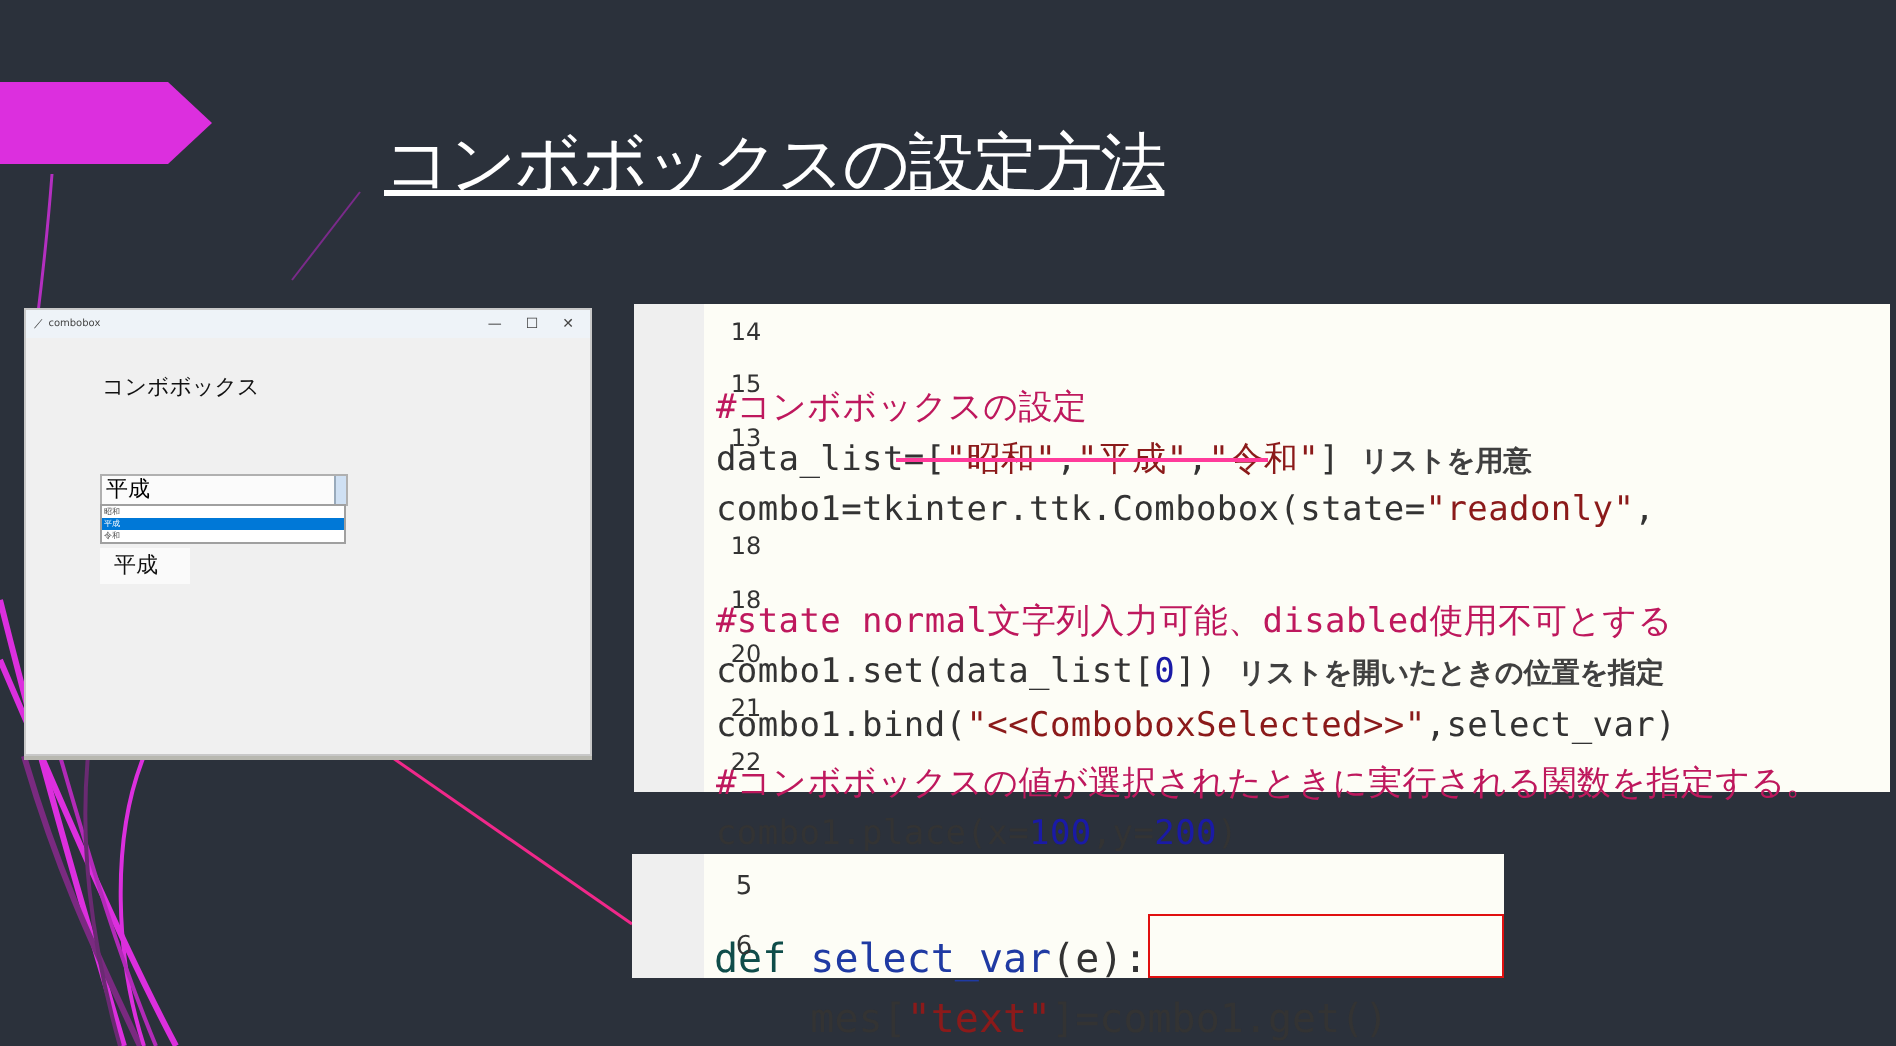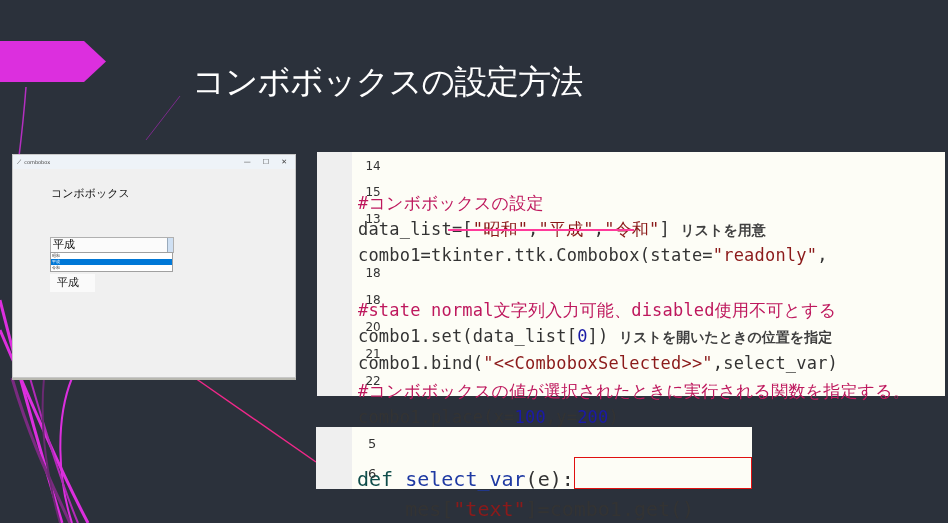--- a/index.html
+++ b/index.html
@@ -10,21 +10,21 @@
   }
   .deco { position:absolute; left:0; top:0; width:948px; height:523px; pointer-events:none; }
   .banner {
     position:absolute; left:0; top:41px; width:106px; height:41px;
     background:#dc2fde;
     clip-path:polygon(0 0, 84px 0, 106px 50%, 84px 100%, 0 100%);
   }
   .title {
     position:absolute; left:192px; top:38px;
     color:#ffffff; font-size:33px; letter-spacing:-1px;
-    font-family:"DejaVu Sans", sans-serif; font-weight:normal;
+    font-family:"DejaVu Sans", sans-serif; font-weight:normal;text-decoration:underline;
   }
   
   .tkwin {
     position:absolute; left:12px; top:154px; width:282px; height:222px;
     background:#f0f0f0; border:1px solid #c8c8c8;
     box-shadow:0 2px 0 #b8b8b0;
   }
   .tkbar {
     height:14px; background:#eef3f8; display:flex; align-items:center;
     font-size:5px; color:#444; padding-left:4px;

